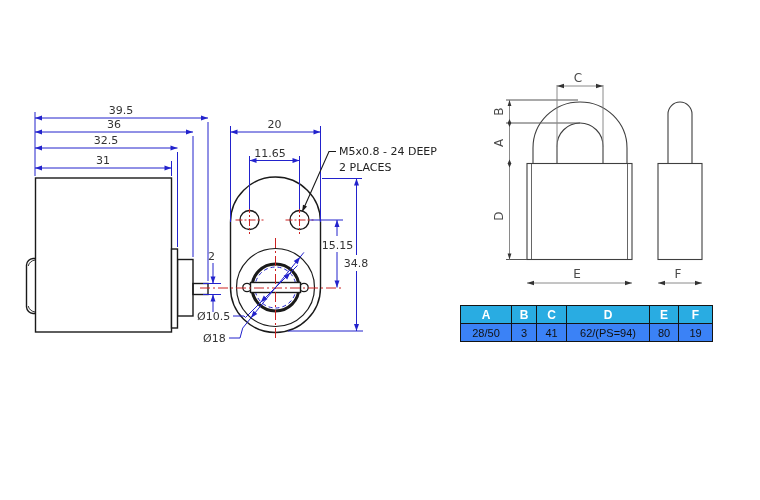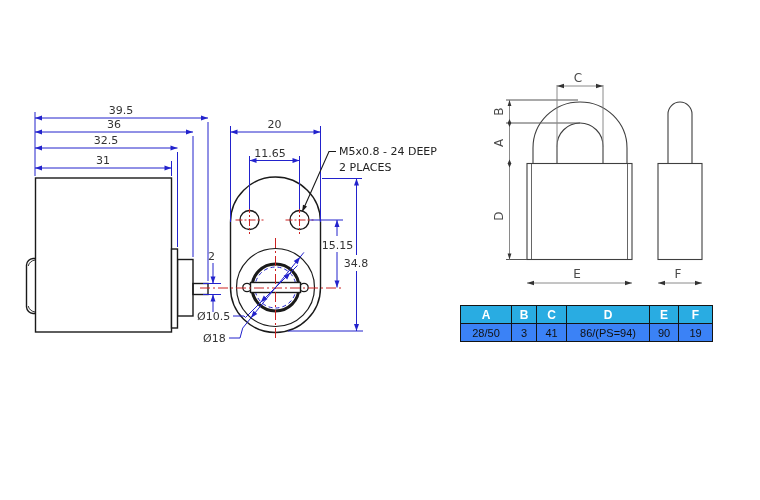--- a/index.html
+++ b/index.html
@@ -193,20 +193,20 @@
     <th>B</th>
     <th>C</th>
     <th>D</th>
     <th>E</th>
     <th>F</th>
   </tr>
   <tr>
     <td>28/50</td>
     <td>3</td>
     <td>41</td>
-    <td>86/(PS=94)</td>
-    <td>90</td>
+    <td>62/(PS=94)</td>
+    <td>80</td>
     <td>19</td>
   </tr>
 </tbody>
     </table>
 
 </div>
 
 </body></html>

